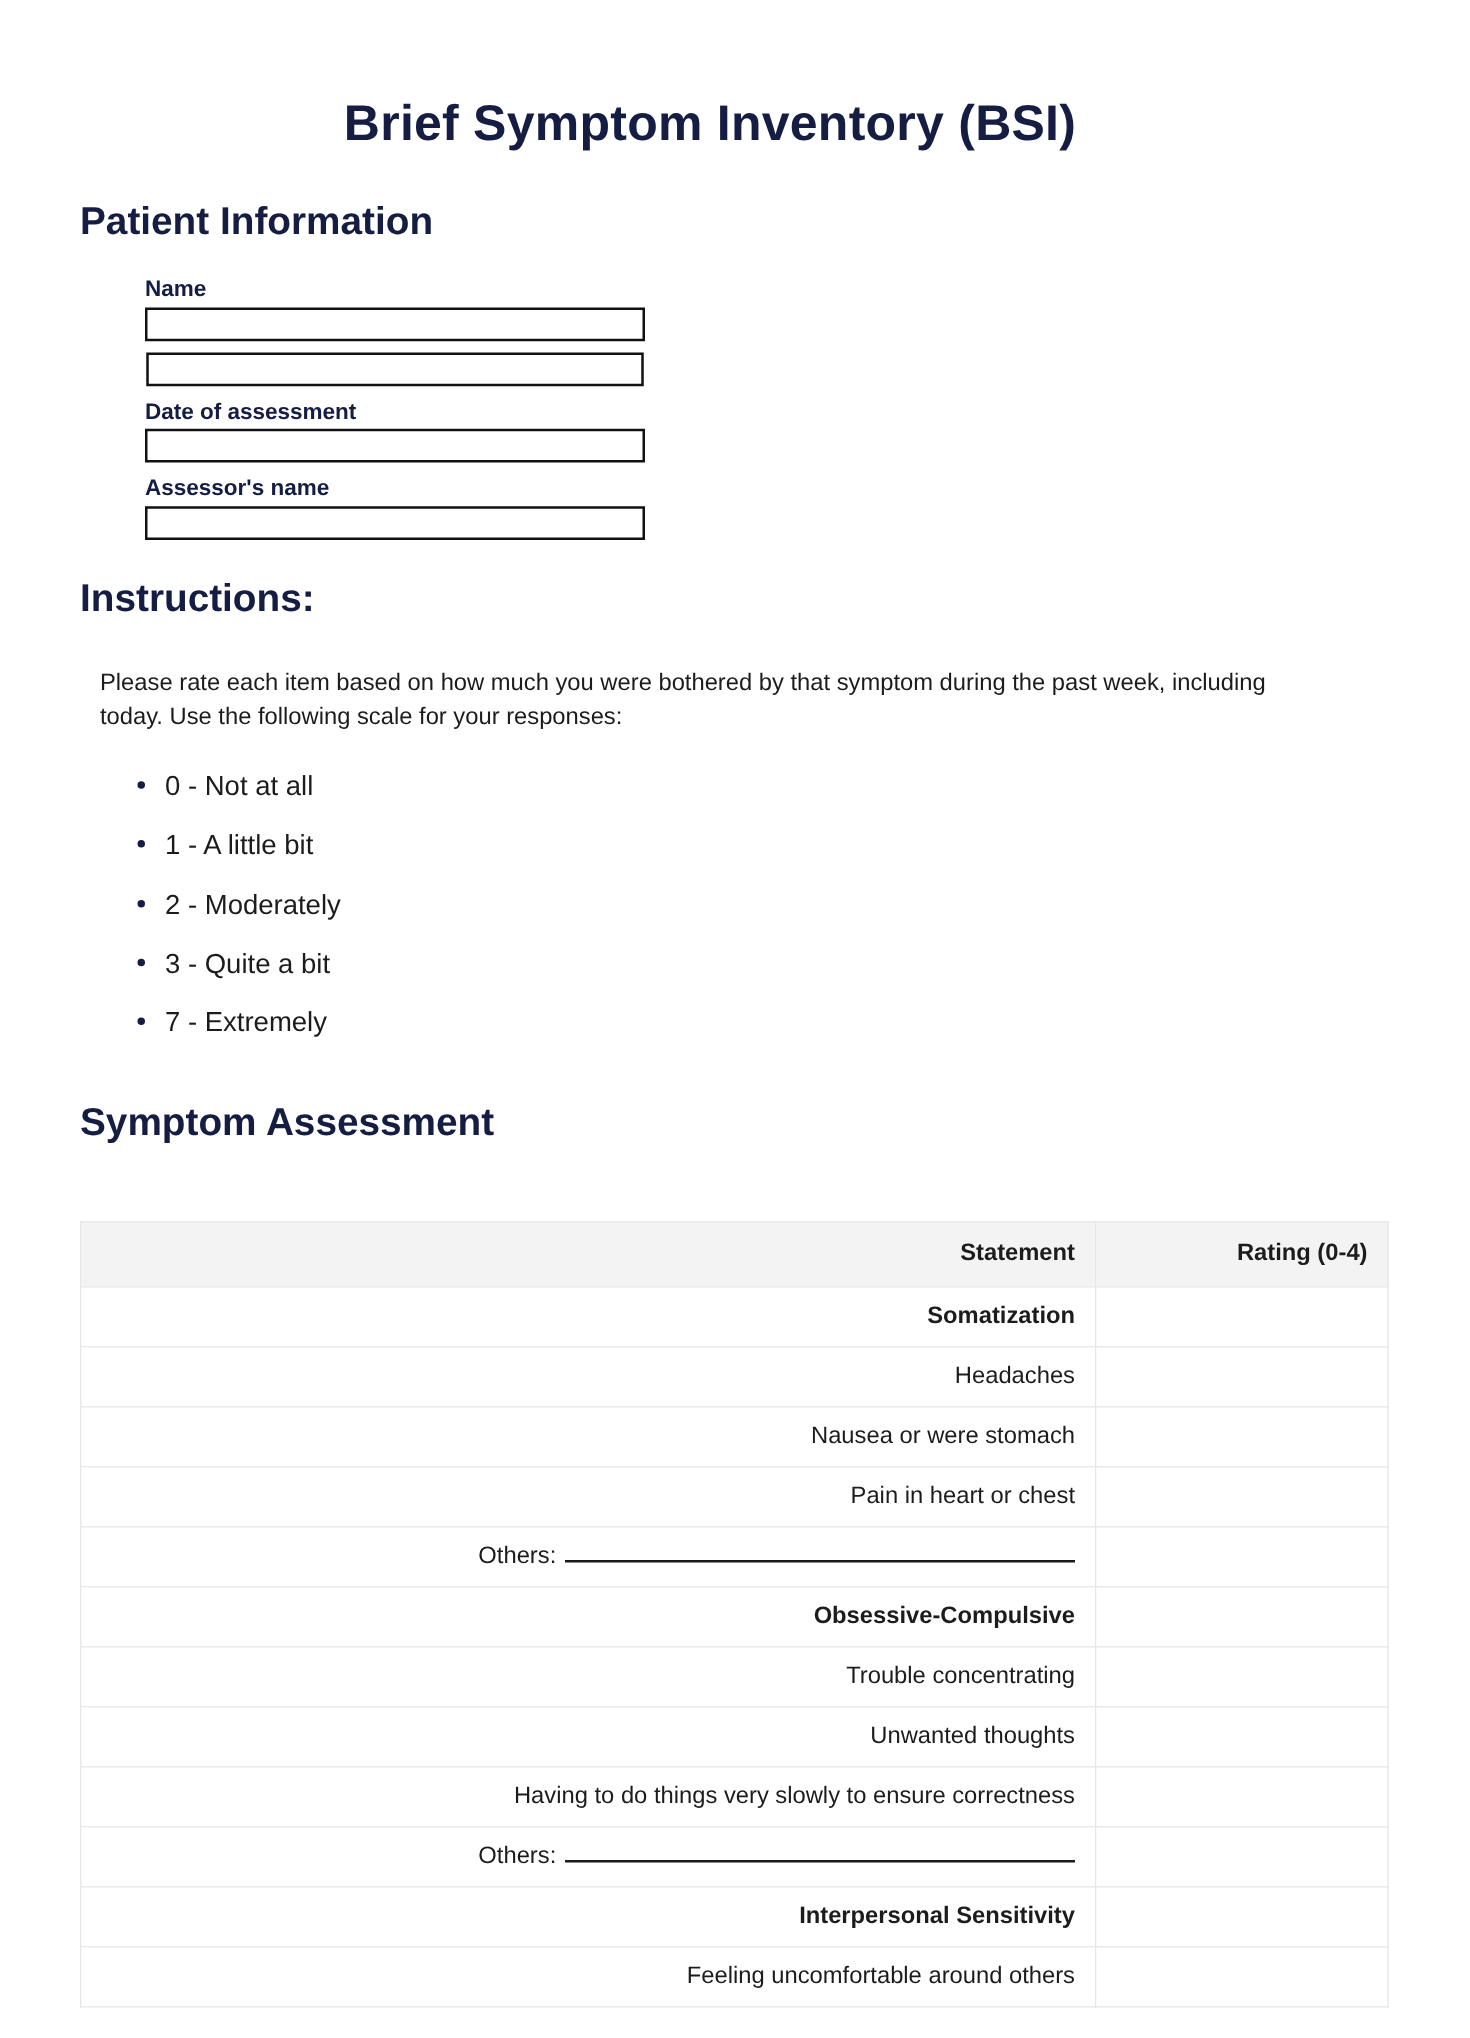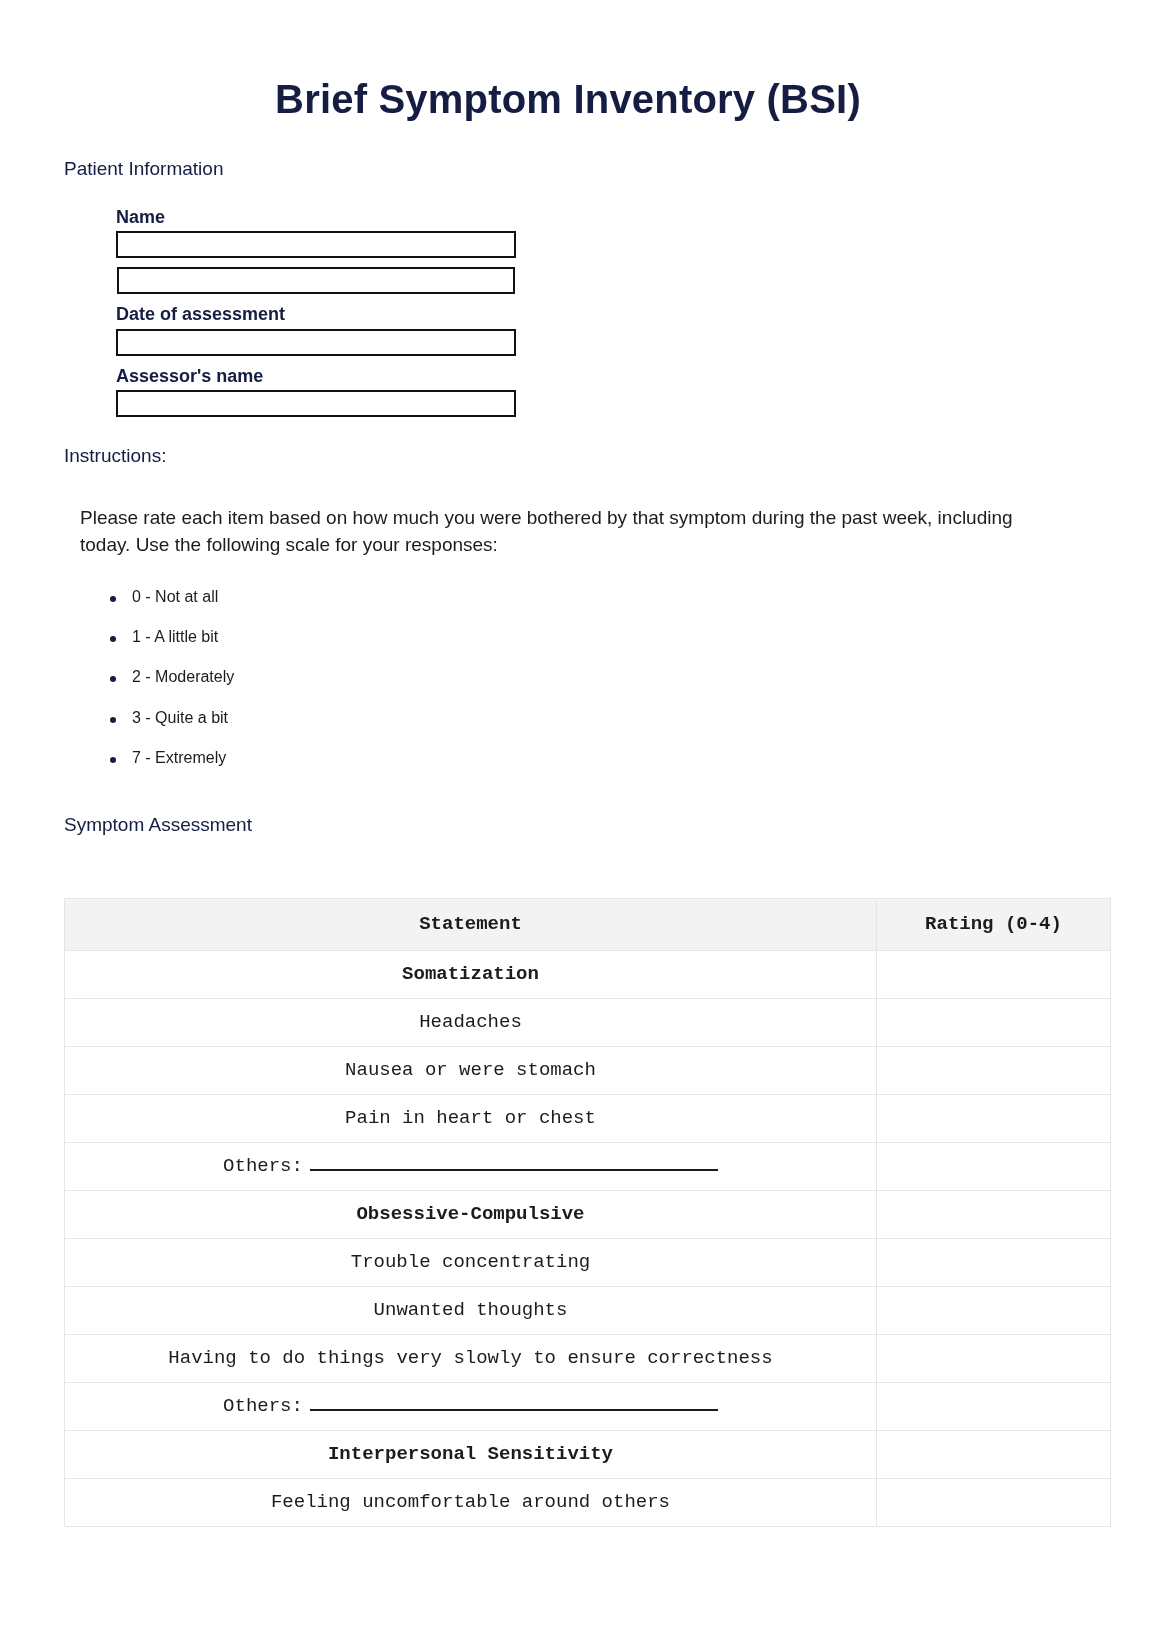--- a/index.html
+++ b/index.html
@@ -33,22 +33,22 @@
     font-size: 40px;
     font-weight: bold;
     color: #161d42;
     letter-spacing: 0.2px;
     line-height: 1.15;
   }
 
   
   .section-heading {
     margin: 0;
-    font-size: 19px;
-    font-weight: normal;
+    font-size: 31px;
+    font-weight: bold;
     color: #161d42;
     line-height: 1.2;
   }
   .sh-patient { padding-top: 36px; }
   .sh-instructions { padding-top: 19px; }
   .sh-symptom { padding-top: 26px; }
 
   
   .form-block {
     padding-top: 25px;
@@ -91,21 +91,21 @@
     max-width: 990px;
   }
   .scale-list {
     margin: 0;
     padding-top: 12px;
     padding-left: 42px;
     list-style: none;
   }
   .scale-list li {
     position: relative;
-    font-size: 16px;
+    font-size: 22px;
     line-height: 1.2;
     color: #1c1c1c;
     padding: 0 0 0 26px;
     margin-bottom: 21px;
   }
   .scale-list li::before {
     content: "";
     position: absolute;
     left: 4px;
     top: 9px;
@@ -124,29 +124,28 @@
     border-collapse: collapse;
     table-layout: fixed;
     border: 1px solid #e2e2e2;
   }
   table.symptom-table col.col-statement { width: 812px; }
   table.symptom-table col.col-rating { width: 234px; }
 
   table.symptom-table th,
   table.symptom-table td {
     border: 1px solid #e6e6e6;
-    text-align: center;
+    text-align: right;
     vertical-align: middle;
     padding: 0 16px;
     height: 47px;
     font-size: 19px;
     color: #1c1c1c;
     font-weight: normal;
     background: #ffffff;
-    font-family: Liberation Mono, monospace;
   }
   table.symptom-table thead th {
     background: #f3f3f3;
     font-weight: bold;
     height: 51px;
     font-size: 19px;
     color: #1c1c1c;
   }
   table.symptom-table tr.category-row td {
     font-weight: bold;

